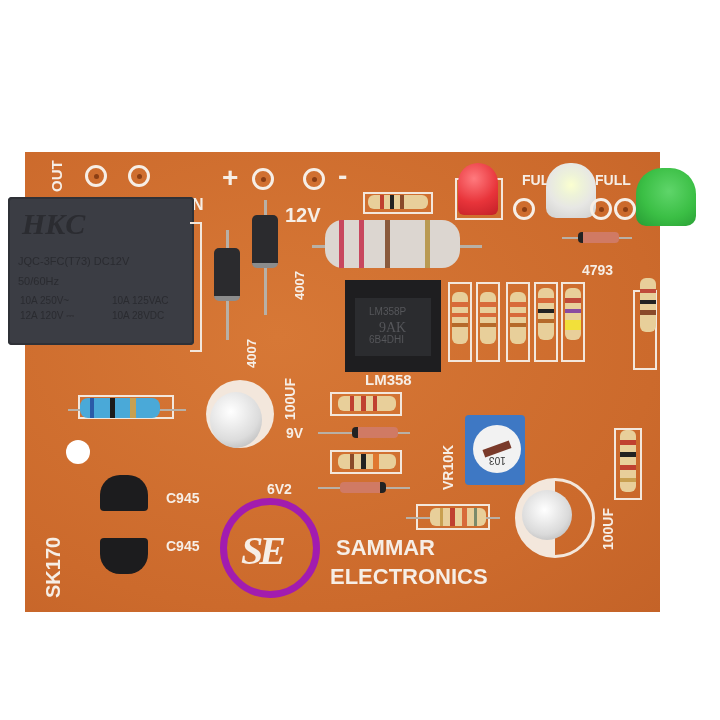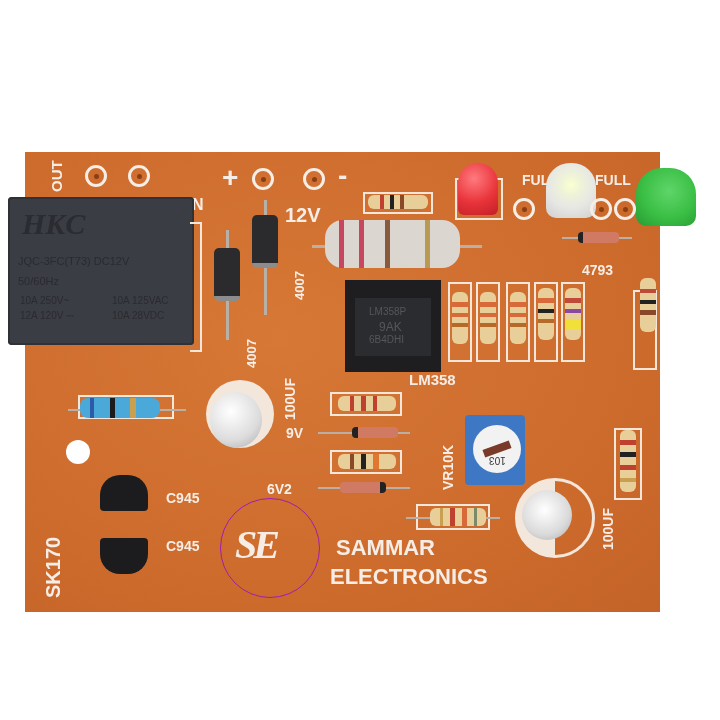--- a/index.html
+++ b/index.html
@@ -74,24 +74,24 @@
 <div class="pad" style="left:614px;top:198px;"></div>
 <div style="position:absolute;left:636px;top:168px;width:60px;height:58px;background:radial-gradient(circle at 55% 40%,#5fd56a,#3bbf45 55%,#269a33);border-radius:26px 26px 10px 10px;"></div>
 
 <div class="lead" style="left:562px;top:237px;width:70px;height:2px;"></div>
 <div style="position:absolute;left:578px;top:232px;width:36px;height:11px;background:#d07a64;border-radius:4px;border-left:5px solid #222;"></div>
 <div class="silk" style="left:582px;top:262px;font-size:14px;">4793</div>
 
 <div class="outline" style="left:345px;top:280px;width:96px;height:92px;background:#1e1e20;border:none;"></div>
 <div style="position:absolute;left:355px;top:298px;width:76px;height:58px;background:#2b2c2f;">
   <div style="position:absolute;left:14px;top:8px;font-size:10px;color:#55565a;">LM358P</div>
-  <div style="position:absolute;left:24px;top:22px;font-size:12px;color:#55565a;">9AK</div>
+  <div style="position:absolute;left:24px;top:22px;font-size:14px;color:#55565a;font-family:Liberation Serif, serif;">9AK</div>
   <div style="position:absolute;left:14px;top:36px;font-size:10px;color:#55565a;">6B4DHI</div>
 </div>
-<div class="silk" style="left:365px;top:371px;font-size:15px;margin-left:44px;">LM358</div>
+<div class="silk" style="left:365px;top:371px;font-size:15px;">LM358</div>
 
 <div class="outline" style="left:448px;top:282px;width:24px;height:80px;"></div>
 <div class="res" style="left:452px;top:292px;width:16px;height:52px;background:linear-gradient(#e8cf9a 0 20%,#d86a3a 20% 28%,#e8cf9a 28% 40%,#d86a3a 40% 48%,#e8cf9a 48% 60%,#b56a2a 60% 68%,#e8cf9a 68%);"></div>
 <div class="outline" style="left:476px;top:282px;width:24px;height:80px;"></div>
 <div class="res" style="left:480px;top:292px;width:16px;height:52px;background:linear-gradient(#e8cf9a 0 20%,#d86a3a 20% 28%,#e8cf9a 28% 40%,#d86a3a 40% 48%,#e8cf9a 48% 60%,#b56a2a 60% 68%,#e8cf9a 68%);"></div>
 <div class="outline" style="left:506px;top:282px;width:24px;height:80px;"></div>
 <div class="res" style="left:510px;top:292px;width:16px;height:52px;background:linear-gradient(#e8cf9a 0 20%,#d86a3a 20% 28%,#e8cf9a 28% 40%,#d86a3a 40% 48%,#e8cf9a 48% 60%,#b56a2a 60% 68%,#e8cf9a 68%);"></div>
 <div class="outline" style="left:534px;top:282px;width:24px;height:80px;"></div>
 <div class="res" style="left:538px;top:288px;width:16px;height:52px;background:linear-gradient(#e8cf9a 0 20%,#d86a3a 20% 28%,#e8cf9a 28% 40%,#222 40% 48%,#e8cf9a 48% 60%,#b56a2a 60% 68%,#e8cf9a 68%);"></div>
 <div class="outline" style="left:561px;top:282px;width:24px;height:80px;"></div>
@@ -140,17 +140,17 @@
 <div style="position:absolute;left:522px;top:490px;width:50px;height:50px;border-radius:50%;background:radial-gradient(circle at 45% 40%,#ffffff,#dadada 60%,#a9a9a9);"></div>
 <div class="silk rot" style="left:600px;top:550px;font-size:14px;transform:rotate(-90deg);">100UF</div>
 
 <div style="position:absolute;left:100px;top:475px;width:48px;height:36px;background:#1c1c1e;border-radius:20px 20px 4px 4px;"></div>
 <div class="silk" style="left:166px;top:490px;font-size:14px;">C945</div>
 <div style="position:absolute;left:100px;top:538px;width:48px;height:36px;background:#1c1c1e;border-radius:4px 4px 20px 20px;"></div>
 <div class="silk" style="left:166px;top:538px;font-size:14px;">C945</div>
 
 <div class="silk rot" style="left:42px;top:598px;font-size:20px;transform:rotate(-90deg);">SK170</div>
 
-<div style="position:absolute;left:220px;top:498px;width:100px;height:100px;border-radius:50%;border:1px solid #a21caf;box-sizing:border-box;text-align:center;">
+<div style="position:absolute;left:220px;top:498px;width:100px;height:100px;border-radius:50%;border:7px solid #a21caf;box-sizing:border-box;text-align:center;">
   <div style="position:absolute;left:14px;top:22px;font-family:'Liberation Serif',serif;font-style:italic;font-weight:bold;font-size:40px;color:#f6eee6;letter-spacing:-4px;">SE</div>
 </div>
 <div class="silk" style="left:336px;top:535px;font-size:22px;">SAMMAR</div>
 <div class="silk" style="left:330px;top:564px;font-size:22px;">ELECTRONICS</div>
 
 </body></html>

